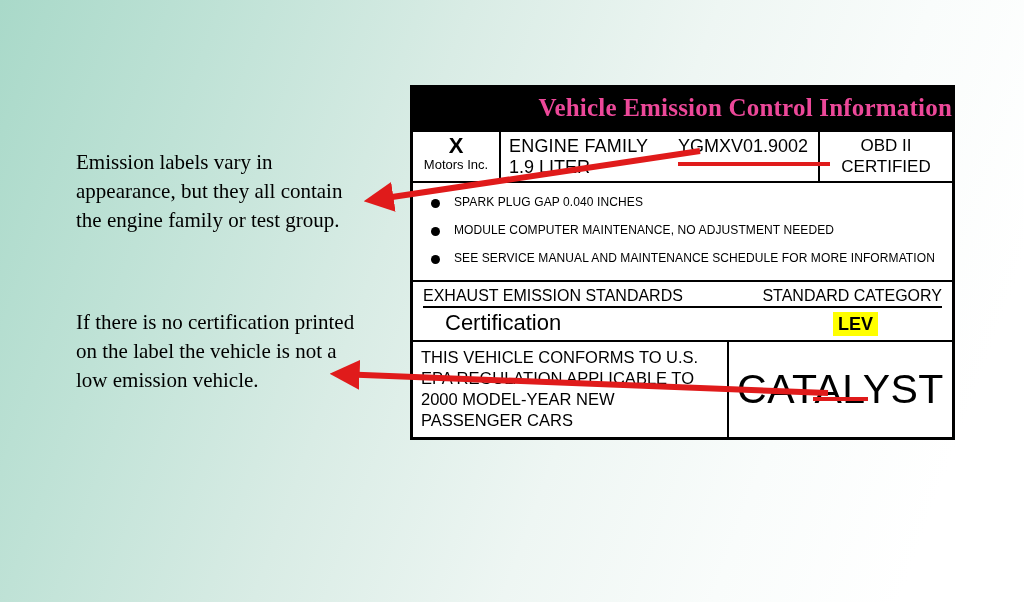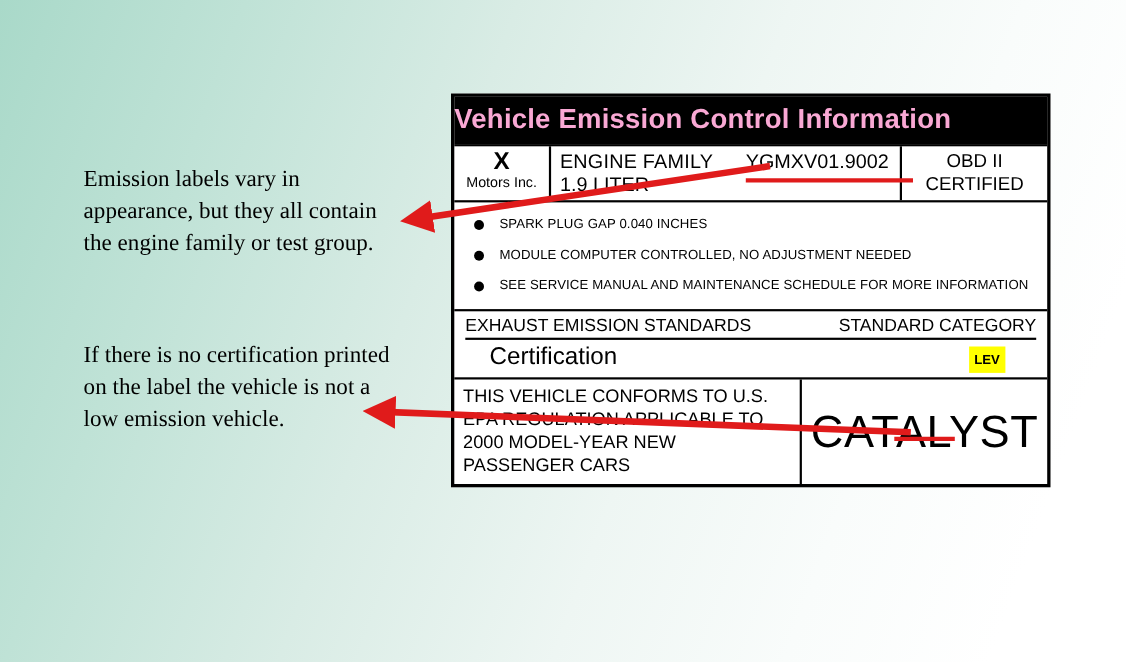--- a/index.html
+++ b/index.html
@@ -49,25 +49,25 @@
     left: 410px;
     top: 85px;
     width: 545px;
     border: 3px solid #000000;
     background: #ffffff;
     box-sizing: border-box;
   }
 
   .lbl-title {
     background: #000000;
-    color: #f9a8d4;
-    font-family: Liberation Sans, sans-serif;
+    color: #ec4899;
+    font-family: Liberation Serif, serif;
     font-weight: bold;
     font-size: 25px;
-    text-align: left;
+    text-align: right;
     padding: 6px 0 8px 0;
     letter-spacing: 0.2px;
   }
 
   .row {
     display: flex;
     border-top: 2px solid #000000;
     box-sizing: border-box;
   }
 
@@ -166,25 +166,25 @@
     align-items: baseline;
     padding-top: 2px;
     gap: 32px;
   }
   .std-cert {
     font-size: 22px;
     line-height: 26px;
     padding-left: 22px;
   }
   .std-cat {
-    font-size: 12px;
+    font-size: 18px;
     font-weight: bold;
     background: #ffff00;
     padding: 0 5px;
-    margin-right: 28px;
+    margin-right: 64px;
     line-height: 24px;
   }
 
   
   #row-conform { align-items: stretch; }
   .cell-conform {
     width: 316px;
     border-right: 2px solid #000;
     padding: 5px 8px 6px 8px;
     box-sizing: border-box;
@@ -231,21 +231,21 @@
     </div>
 
     <div class="row" id="row-bullets">
       <div style="width:100%">
         <div class="bullet">
           <span class="bullet-dot"></span>
           <span class="bullet-txt">SPARK PLUG GAP 0.040 INCHES</span>
         </div>
         <div class="bullet">
           <span class="bullet-dot"></span>
-          <span class="bullet-txt">MODULE COMPUTER CONTROLLED, NO ADJUSTMENT NEEDED</span>
+          <span class="bullet-txt">MODULE COMPUTER MAINTENANCE, NO ADJUSTMENT NEEDED</span>
         </div>
         <div class="bullet">
           <span class="bullet-dot"></span>
           <span class="bullet-txt">SEE SERVICE MANUAL AND MAINTENANCE SCHEDULE FOR MORE INFORMATION</span>
         </div>
       </div>
     </div>
 
     <div class="row" id="row-standards">
       <div class="std-head">

